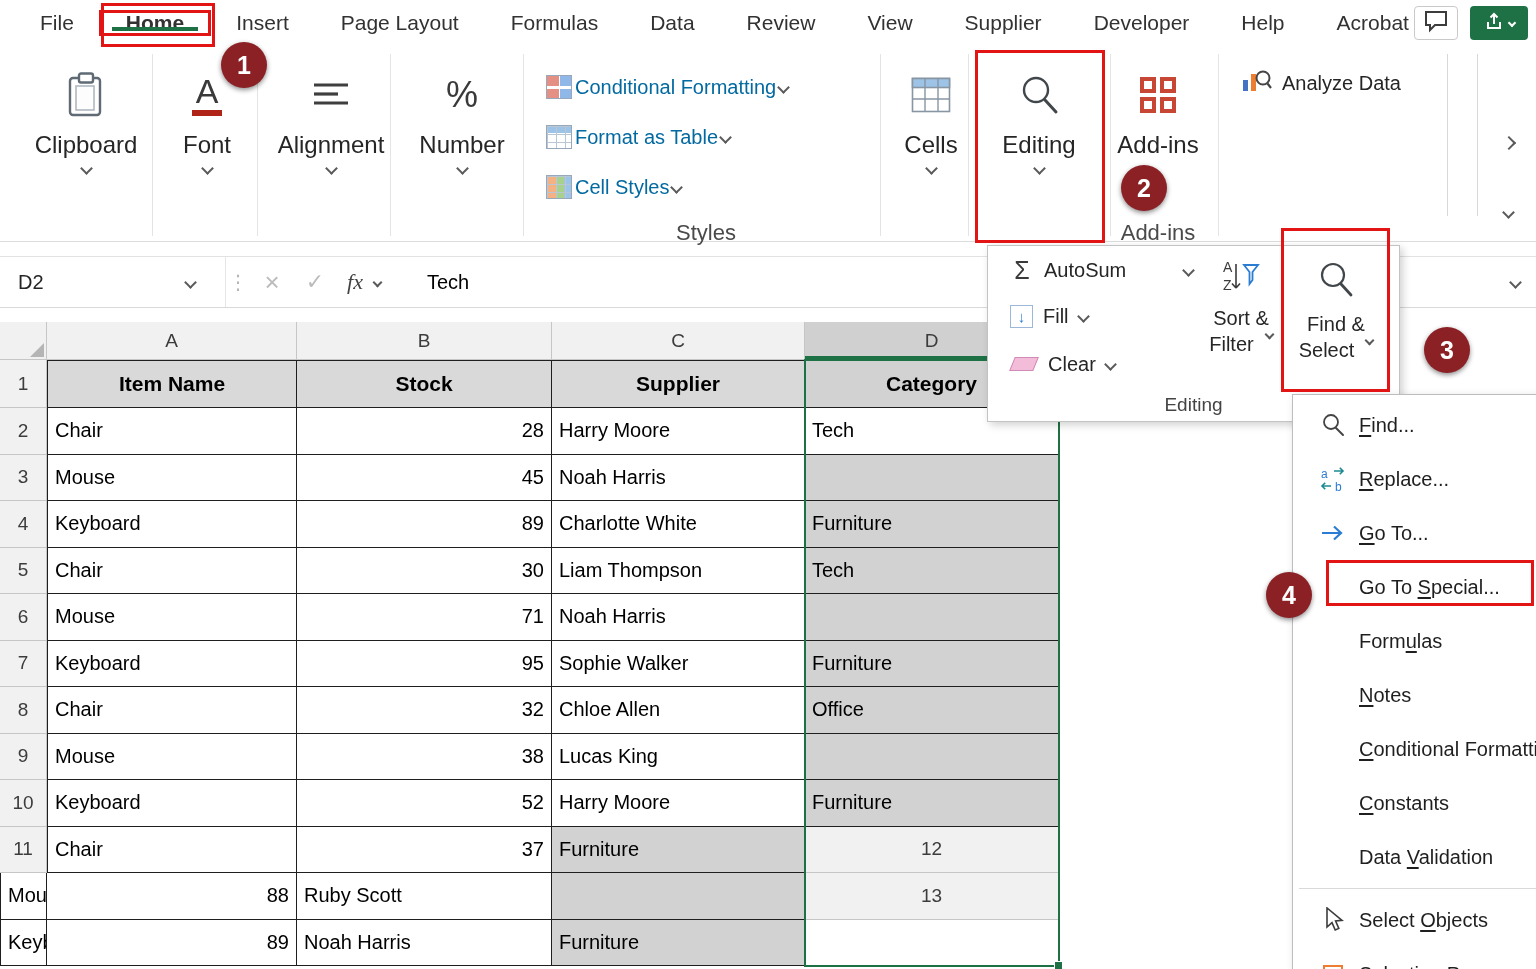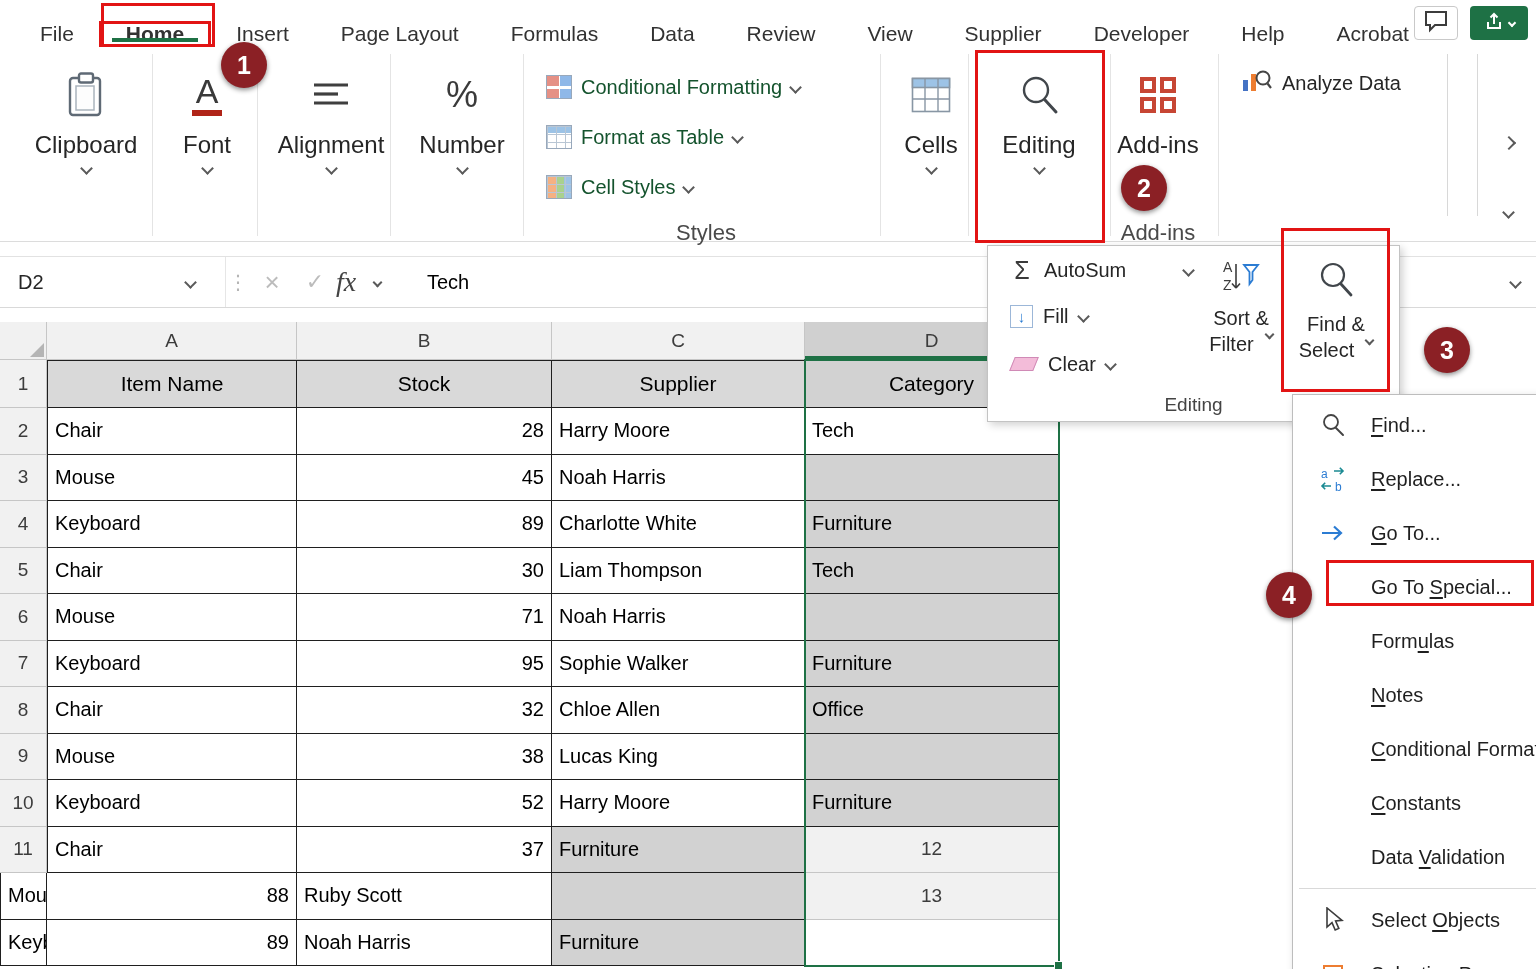--- a/index.html
+++ b/index.html
@@ -10,21 +10,21 @@
   html,body{width:1536px;height:969px;}
   body{position:relative;overflow:hidden;background:#fff;color:#262626;
        font-family:"Liberation Sans","DejaVu Sans",sans-serif;}
 
   .chev{display:inline-block;width:9px;height:9px;border-right:2px solid #5a5a5a;
         border-bottom:2px solid #5a5a5a;transform:rotate(45deg);flex:none;}
   .chev.tiny{width:7px;height:7px;}
 
   
   .menubar{position:absolute;top:0;left:0;width:100%;height:46px;display:flex;
-           align-items:flex-end;padding-left:14px;background:#fff;z-index:90;}
+           align-items:center;padding-left:14px;background:#fff;z-index:90;}
   .menu-tabs{display:flex;}
   .menu-tab{display:flex;align-items:center;padding:0 26px;font-size:21px;color:#323232;position:relative;}
   .menu-tab.active{font-weight:bold;outline:3px solid var(--annotation-red);outline-offset:-2px;}
   .menu-tab.active::after{content:"";position:absolute;left:12px;right:12px;bottom:4px;height:4px;background:var(--excel-green);}
   .mb-right{position:absolute;right:8px;top:6px;display:flex;gap:12px;align-items:center;}
   .mb-btn{height:34px;border-radius:4px;display:flex;align-items:center;justify-content:center;}
   .mb-btn.comment{width:44px;border:1px solid #c9c9c9;background:#fff;}
   .mb-btn.share{width:58px;background:var(--excel-green);gap:5px;}
   .mb-btn.share .chev{border-color:#fff;width:6px;height:6px;}
 
@@ -36,21 +36,21 @@
           align-items:center;gap:8px;}
   .bicon{height:62px;display:flex;align-items:center;justify-content:center;}
   .bicon.col{flex-direction:column;gap:2px;}
   .blabel{font-size:24px;color:#262626;line-height:22px;}
   .g-clipboard{left:40px}.g-font{left:161px}.g-align{left:285px}.g-number{left:416px}
   .g-cells{left:885px}.g-editing{left:993px}.g-addins{left:1112px}
   .font-A{font-size:34px;color:#3a3a3a;line-height:34px;}
   .font-bar{width:30px;height:6px;background:#b02418;}
   .pct{font-size:36px;color:#3a3a3a;}
   .styles-wrap{position:absolute;left:532px;top:16px;width:348px;}
-  .styles-item{display:flex;align-items:center;gap:9px;height:50px;padding-left:14px;font-size:20px;color:#14532d;}
+  .styles-item{display:flex;align-items:center;gap:3px;height:50px;padding-left:14px;font-size:20px;color:#0369a1;}
   .sicon{width:26px;height:24px;border:1px solid #98a8bb;flex:none;}
   .si0{background:linear-gradient(#0000 0 10px,#fff 10px 13px,#0000 13px),
        linear-gradient(90deg,#e59085 0 12px,#fff 12px 13px,#8fb8e8 13px);}
   .si1{background:repeating-linear-gradient(90deg,#b9c6d4 0 1px,transparent 1px 9px),
        repeating-linear-gradient(180deg,#b9c6d4 0 1px,transparent 1px 8px),
        linear-gradient(#9dc3e6 0 7px,#fff 7px);}
   .si2{background:repeating-linear-gradient(90deg,#b9c6d4 0 1px,transparent 1px 9px),
        repeating-linear-gradient(180deg,#b9c6d4 0 1px,transparent 1px 8px),
        linear-gradient(90deg,#f4b183 0 9px,#a9d18e 9px 17px,#9dc3e6 17px);}
   .grouplabel{position:absolute;top:174px;font-size:22px;color:#4a4a4a;text-align:center;}
@@ -66,40 +66,40 @@
 
   
   .fbar{position:absolute;top:256px;left:0;width:100%;height:52px;border-top:1px solid #e2e2e2;
         border-bottom:1px solid #d9d9d9;display:flex;align-items:center;background:#fff;z-index:5;}
   .namebox{width:226px;height:100%;display:flex;align-items:center;padding-left:18px;font-size:20px;
            color:#262626;position:relative;border-right:1px solid #e6e6e6;}
   .nb-chev{position:absolute;right:30px;}
   .fdots{width:24px;text-align:center;color:#b5b5b5;font-size:20px;}
   .fx-x{width:44px;text-align:center;color:#bcbcbc;font-size:26px;}
   .fx-ck{width:42px;text-align:center;color:#bcbcbc;font-size:22px;}
-  .fx-fx{width:38px;color:#444;font-size:28px;font-style:italic;
+  .fx-fx{width:38px;text-align:center;color:#444;font-size:22px;font-style:italic;
          font-family:"Liberation Serif",serif;}
   .fvalue{padding-left:46px;font-size:20px;color:#000;}
   .fbar-expand{margin-left:auto;margin-right:16px;}
 
   
   .grid{position:absolute;left:0;top:322px;display:grid;z-index:1;
         grid-template-columns:47px 250px 255px 253px 254px;
         grid-template-rows:38px 48px repeat(12,46.5px);}
   .corner{background:#f1f1f1;border-right:1px solid #c6c6c6;border-bottom:1px solid #c6c6c6;position:relative;}
   .corner::after{content:"";position:absolute;right:2px;bottom:2px;
                  border-left:14px solid transparent;border-bottom:14px solid #b5b5b5;}
   .ch,.rh{background:#f1f1f1;border-right:1px solid #c6c6c6;border-bottom:1px solid #c6c6c6;
           display:flex;align-items:center;justify-content:center;font-size:19px;color:#3c3c3c;}
   .ch.dsel{background:#d0d0d0;box-shadow:inset 0 -3px 0 var(--excel-green);}
   .c{background:#fff;border-right:1px solid #1f1f1f;border-bottom:1px solid #1f1f1f;display:flex;
      align-items:center;padding:0 7px;font-size:20px;color:#000;overflow:hidden;white-space:nowrap;}
   .c.first{border-left:1px solid #1f1f1f;}
   .c.toprow{border-top:1px solid #1f1f1f;}
-  .c.hdr{background:var(--header-gray);font-weight:normal;justify-content:center;font-size:21px;}
+  .c.hdr{background:var(--header-gray);font-weight:bold;justify-content:center;font-size:21px;}
   .c.num{justify-content:flex-end;}
   .c.sel{background:var(--selection-gray);}
   .c.active{background:#fff;}
   .selbox{position:absolute;left:804px;top:359px;width:256px;height:608px;
           border:2px solid var(--excel-green);z-index:60;pointer-events:none;}
   .selbox .handle{position:absolute;right:-5px;bottom:-5px;width:9px;height:9px;
                   background:var(--excel-green);border:1px solid #fff;pointer-events:auto;}
 
   
   .edit-panel{position:absolute;left:987px;top:245px;width:413px;height:177px;background:#fff;
@@ -118,21 +118,21 @@
   .ep-sort{left:210px}.ep-findsel{left:305px}
   .bigline{margin-top:6px;line-height:26px;}
   .bigline2{display:flex;align-items:flex-start;gap:12px;line-height:26px;}
   .ep-group-label{position:absolute;left:0;width:100%;top:148px;text-align:center;font-size:19px;color:#444;}
 
   
   .fs-menu{position:absolute;left:1292px;top:394px;width:300px;height:600px;background:#fff;
            border:1px solid #bdbdbd;box-shadow:4px 4px 10px rgba(0,0,0,.2);z-index:75;padding-top:3px;}
   .fs-item{height:54px;display:flex;align-items:center;padding-left:22px;font-size:20px;color:#1f1f1f;}
   .fs-icon{width:36px;display:flex;align-items:center;justify-content:center;flex:none;}
-  .fs-label{margin-left:20px;white-space:nowrap;}
+  .fs-label{margin-left:8px;white-space:nowrap;}
   .fs-label u{text-underline-offset:3px;}
   .fs-sep{height:1px;background:#d9d9d9;margin:4px 6px;}
   .sp-icon{width:20px;height:18px;background:#fff;border:2px solid #ed7d31;}
 
   
   .redbox{position:absolute;border:3px solid var(--annotation-red);z-index:110;pointer-events:none;}
   .step-badge{position:absolute;width:46px;height:46px;border-radius:50%;background:var(--badge-maroon);
               color:#fff;font-size:25px;font-weight:bold;display:flex;align-items:center;
               justify-content:center;z-index:120;box-shadow:0 2px 5px rgba(0,0,0,.45);}
 </style>

